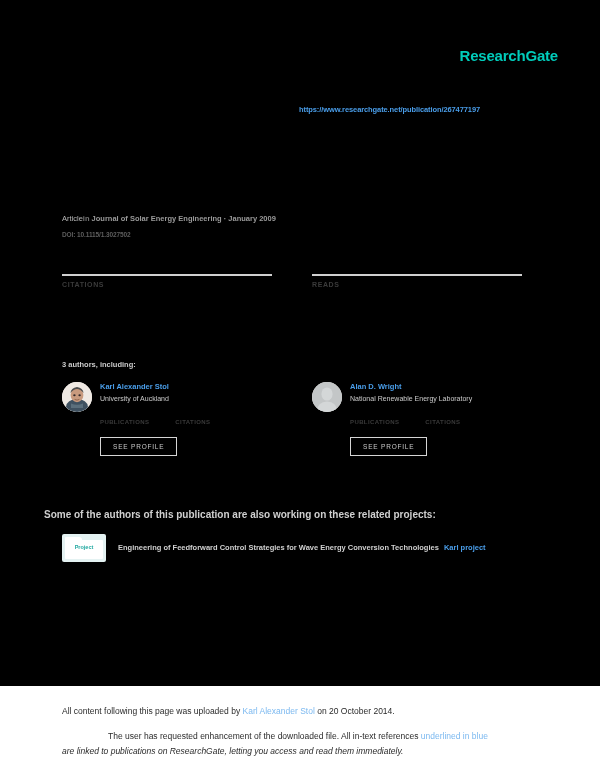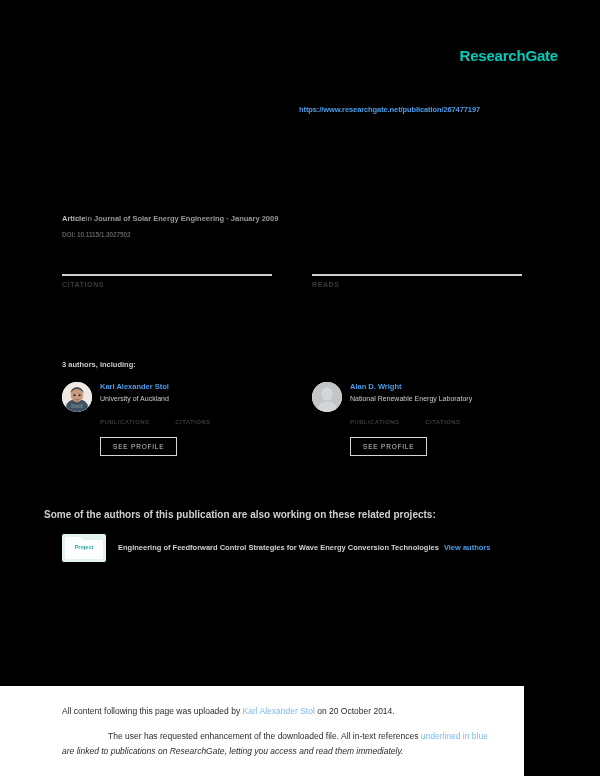--- a/index.html
+++ b/index.html
@@ -54,21 +54,21 @@
   .article-meta {
     position: absolute;
     left: 62px;
     top: 214px;
     font-size: 7.5px;
     line-height: 1.45;
     white-space: nowrap;
   }
   .article-meta .am-label {
     color: #b9b9b9;
-    font-weight: bold;
+    font-weight: normal;
   }
   .article-meta .am-in {
     color: #777777;
     font-weight: bold;
   }
   .article-meta .am-source {
     color: #9a9a9a;
     font-weight: bold;
   }
   .article-doi {
@@ -255,21 +255,21 @@
     color: #4a9eea;
     font-weight: bold;
     margin-left: 5px;
   }
 
   
   .footer {
     position: absolute;
     left: 0;
     top: 686px;
-    width: 524px;
+    width: 600px;
     height: 90px;
     background: #ffffff;
   }
   .footer-line {
     position: absolute;
     left: 62px;
     font-size: 8.5px;
     color: #2b2b2b;
     line-height: 1.55;
     white-space: nowrap;
@@ -366,21 +366,21 @@
 
   <div class="projects-heading">Some of the authors of this publication are also working on these related projects:</div>
 
   <div class="project-row">
     <div class="project-icon">
       <div class="folder-top"></div>
       <div class="folder-body"></div>
       <div class="folder-label">Project</div>
     </div>
     <div class="project-text">
-      <span>Engineering of Feedforward Control Strategies for Wave Energy Conversion Technologies</span><span class="view-project">View authors</span>
+      <span>Engineering of Feedforward Control Strategies for Wave Energy Conversion Technologies</span><span class="view-project">Karl project</span>
     </div>
   </div>
 
 </div>
 
 <div class="footer">
   <div class="footer-line footer-l1">
     <span>All content following this page was uploaded by </span><span class="link-blue">Karl Alexander Stol</span><span> on 20 October 2014.</span>
   </div>
   <div class="footer-line footer-l2">

